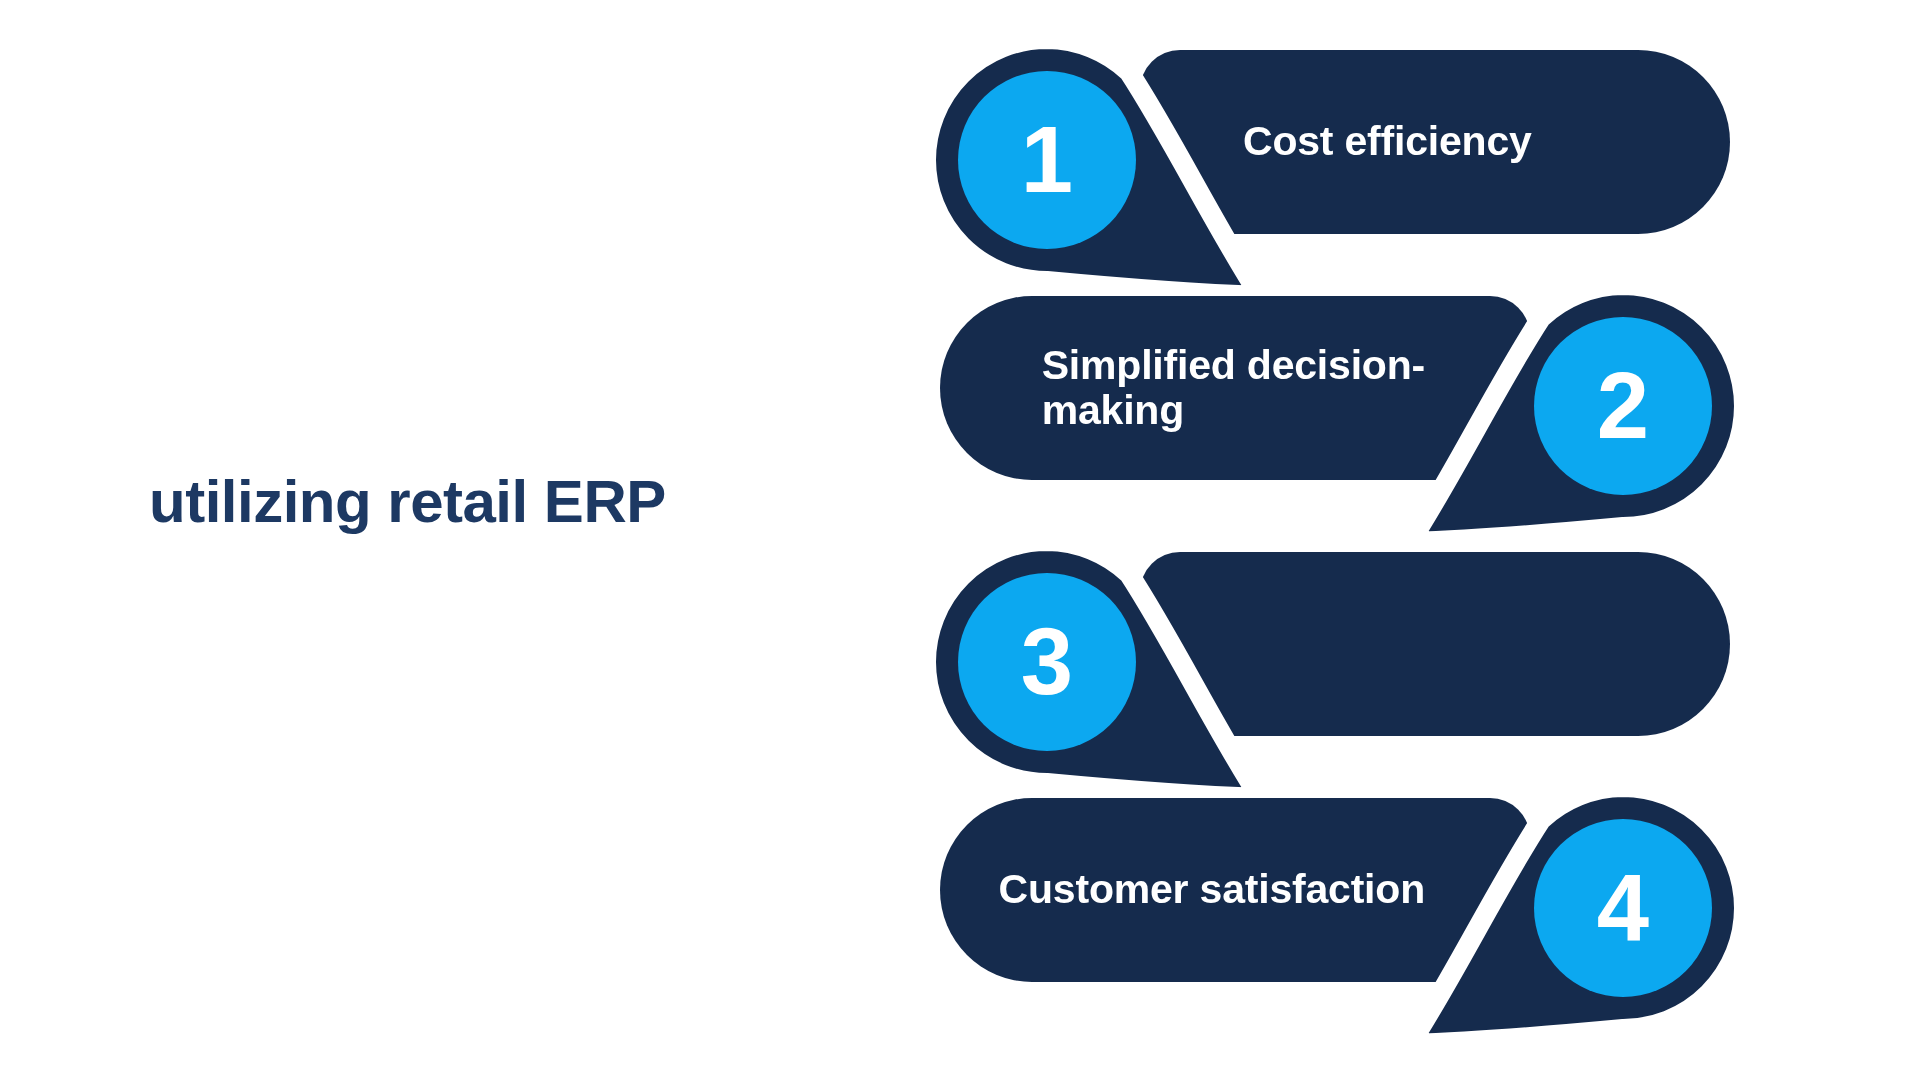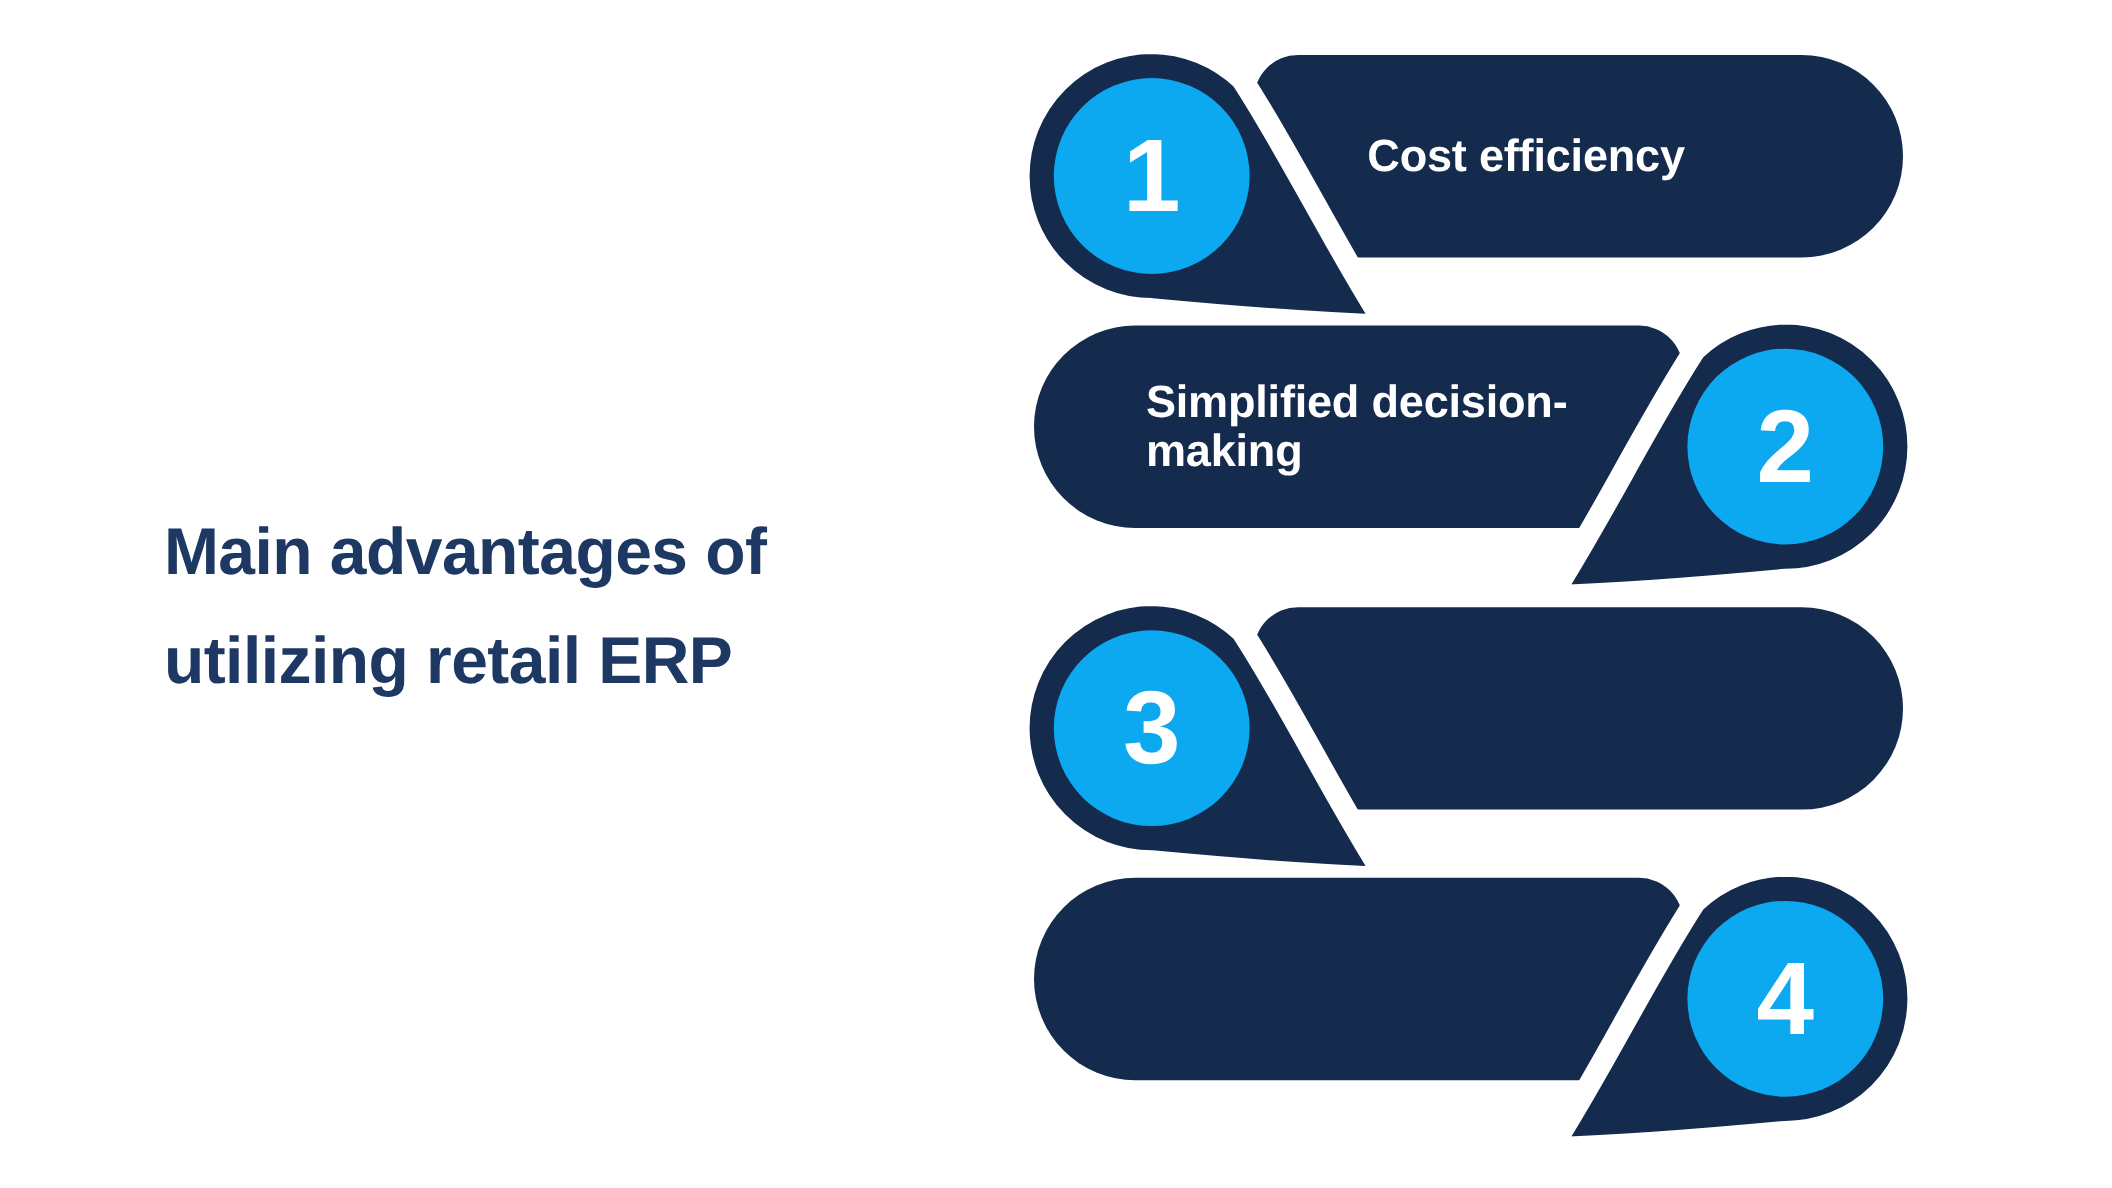--- a/index.html
+++ b/index.html
@@ -56,21 +56,20 @@
   .row2{top:246px;}
   .row3{top:502px;}
   .row4{top:748px;}
 </style>
 </head>
 <body style="--background: #ffffff; --navy: #152b4d; --blue: #0ca8f0; --title: #1d3963; --label_text: #ffffff;">
 
 <div class="canvas">
 
   <div class="title">
-    <div>Main advantages of</div>
     <div>utilizing retail ERP</div>
   </div>
 
   <div class="item odd row1">
     <svg class="shape" viewBox="0 0 830 310" aria-hidden="true">
       <path class="pill-path" d="M 250 50 H 708 A 92 92 0 0 1 708 234 H 250 A 40 40 0 0 1 210 194 V 90 A 40 40 0 0 1 250 50 Z"></path>
       <path class="drop-path" d="M 117 39 A 121 121 0 1 0 117 281 Q 245 293 330 296 C 286 228 241 136 199 72 A 121 121 0 0 0 117 39 Z"></path>
       <circle class="num-bg" cx="117" cy="160" r="89"></circle>
     </svg>
     <div class="num">1</div>
@@ -97,15 +96,16 @@
     <div class="num">3</div>
   </div>
 
   <div class="item even row4">
     <svg class="shape" viewBox="0 0 830 310" aria-hidden="true">
       <path class="pill-path" d="M 250 50 H 708 A 92 92 0 0 1 708 234 H 250 A 40 40 0 0 1 210 194 V 90 A 40 40 0 0 1 250 50 Z"></path>
       <path class="drop-path" d="M 117 39 A 121 121 0 1 0 117 281 Q 245 293 330 296 C 286 228 241 136 199 72 A 121 121 0 0 0 117 39 Z"></path>
       <circle class="num-bg" cx="117" cy="160" r="89"></circle>
     </svg>
     <div class="num">4</div>
+    <div class="label">Customer satisfaction</div>
   </div>
 
 </div>
 
 </body></html>

